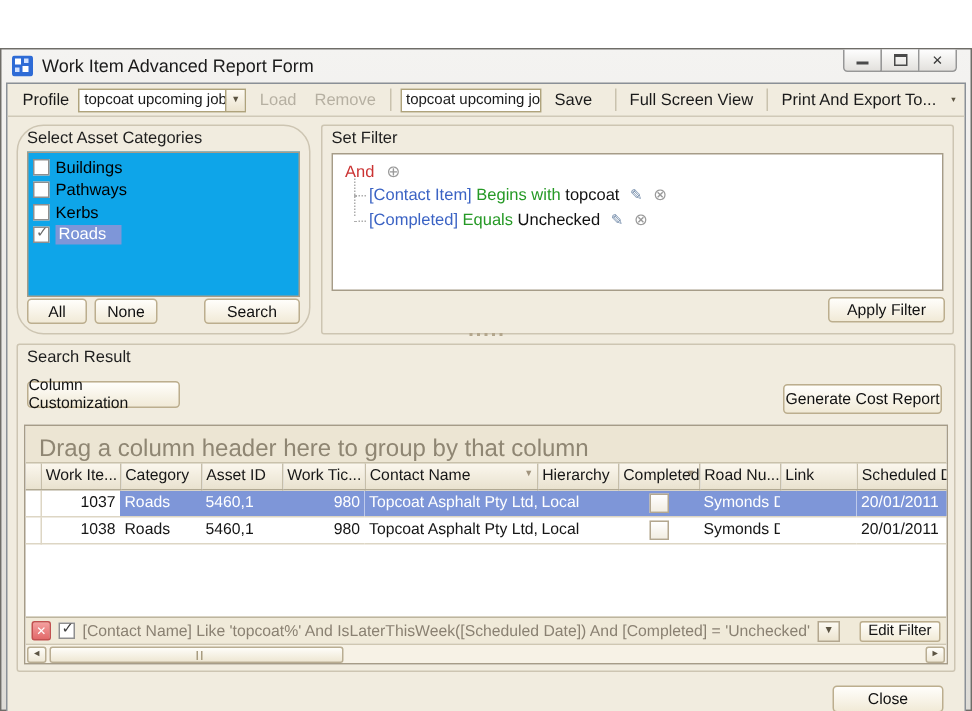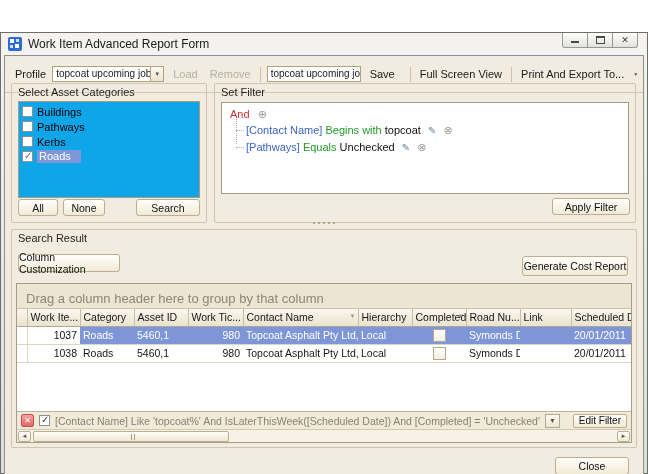--- a/index.html
+++ b/index.html
@@ -17,41 +17,41 @@
     justify-content:center; margin-left:-1px; }
   .wbtn.first { border-radius:0 0 0 3px; }
   .wbtn.last  { border-radius:0 0 3px 0; }
   .g-min { width:8px; height:2px; background:#4a4a4a; margin-top:4px; }
   .g-max { width:9px; height:8px; border:1px solid #4a4a4a; border-top:2px solid #4a4a4a; }
   .g-close { font-size:9px; color:#3a3a3a; line-height:9px; }
   
   .content { position:relative; height:446px; border:1px solid #8a9097;
     background:#f1ecdf; overflow:hidden; }
   
-  .toolbar { position:absolute; top:0; left:0; right:0; height:37px;
+  .toolbar { position:absolute; top:0; left:0; right:0; height:22px;
     border-bottom:1px solid #d0c9b8; display:flex; align-items:center;
     padding:0 8px 0 10px; gap:6px; font-size:11px; color:#1a1a1a; }
   .tb-sep { width:1px; height:15px; background:#c9c2ae; flex:0 0 auto; }
   .combo { width:112px; height:16px; background:#fff; border:1px solid #afa37c;
     font-size:10px; line-height:14px; padding-left:3px; position:relative;
     white-space:nowrap; overflow:hidden; flex:0 0 auto; }
   .combo-arrow { position:absolute; right:0; top:0; bottom:0; width:13px;
     background:linear-gradient(#fdfaf3,#ece4cf); border-left:1px solid #afa37c;
     text-align:center; font-size:8px; line-height:14px; color:#5c5442; }
   .textbox { width:94px; height:16px; background:#fff; border:1px solid #afa37c;
     font-size:10px; line-height:14px; padding-left:3px; white-space:nowrap;
     overflow:hidden; flex:0 0 auto; }
   .tb-btn { padding:2px 3px; white-space:nowrap; }
   .tb-btn.disabled { color:#b6b0a2; }
   .spacer { flex:1; }
   .tb-drop { width:12px; text-align:center; font-size:8px; color:#5c5442; }
   
   .groupbox { position:absolute; border:1px solid #cdc5b2; border-radius:2px; }
   .gb-caption { position:absolute; top:2px; left:6px; font-size:11px; color:#1e1e1e; }
-  #gb-assets { left:6px; top:27px; width:196px; height:140px; }
+  #gb-assets { left:6px; top:27px; width:196px; height:140px;border-radius:18px; }
   #gb-filter { left:209px; top:27px; right:7px; height:140px; }
   #gb-results { left:6px; top:173px; right:6px; height:219px; }
   
   .listbox { position:absolute; left:6px; top:17px; width:182px; height:97px;
     background:#0ea5e9; border:1px solid #a69c88; padding-top:2px; }
   .lb-item { display:flex; align-items:center; height:15px; padding-left:3px;
     font-size:11px; gap:4px; }
   .cb { width:11px; height:11px; background:#fff; border:1px solid #8f8f8f;
     position:relative; flex:0 0 auto; }
   .cb.checked::after { content:"✓"; position:absolute; left:1px; top:-2px;
@@ -83,21 +83,21 @@
   
   .splitdots { position:absolute; top:166px; left:50%; transform:translateX(-50%);
     display:flex; gap:3px; }
   .dot { width:2px; height:2px; background:#b3a68c; }
   
   #btn-colcust { left:6px; top:24px; width:102px; height:18px; }
   #btn-costrep { right:8px; top:26px; width:106px; height:20px; }
   .grid { position:absolute; left:4px; right:4px; top:53px; bottom:4px;
     background:#fff; border:1px solid #a69c88; overflow:hidden; }
   .groupby { height:25px; background:#ece5d3; border-bottom:1px solid #c9c1ab;
-    color:#8f8673; font-size:13px; padding:7px 0 0 9px; }
+    color:#8f8673; font-size:16px; padding:7px 0 0 9px; }
   table { border-collapse:collapse; table-layout:fixed; width:644px; font-size:10.5px; }
   th { height:17px; background:linear-gradient(#fbf7ee,#e9e2cf);
     border-right:1px solid #c6bea9; border-bottom:1px solid #b0a892;
     font-weight:normal; text-align:left; padding:0 3px; position:relative;
     white-space:nowrap; overflow:hidden; color:#161616; }
   td { height:18px; border-bottom:1px solid #ddd6c4; padding:0 3px;
     white-space:nowrap; overflow:hidden; color:#161616; }
   td.ind { border-right:1px solid #ddd6c4; }
   tr.selected td { background:#7e96d8; color:#fff; }
   tr.selected td.focus-cell { background:#fff; color:#111; }
@@ -216,28 +216,28 @@
 
     <div class="groupbox" id="gb-filter">
       <span class="gb-caption">Set Filter</span>
       <div class="filterbox">
         <div>
           <span class="f-root">And</span>
           <span class="ic-add">⊕</span>
         </div>
         <div class="conds">
           <div class="cond">
-            <span class="f-field">[Contact Name]</span>
+            <span class="f-field">[Contact Item]</span>
             <span class="f-op">Begins with</span>
             <span class="f-val">topcoat</span>
             <span class="ic-pencil">✎</span>
             <span class="ic-x">⊗</span>
           </div>
           <div class="cond">
-            <span class="f-field">[Pathways]</span>
+            <span class="f-field">[Completed]</span>
             <span class="f-op">Equals</span>
             <span class="f-val">Unchecked</span>
             <span class="ic-pencil">✎</span>
             <span class="ic-x">⊗</span>
           </div>
         </div>
       </div>
       <div class="btn" id="btn-apply">Apply Filter</div>
     </div>
 

